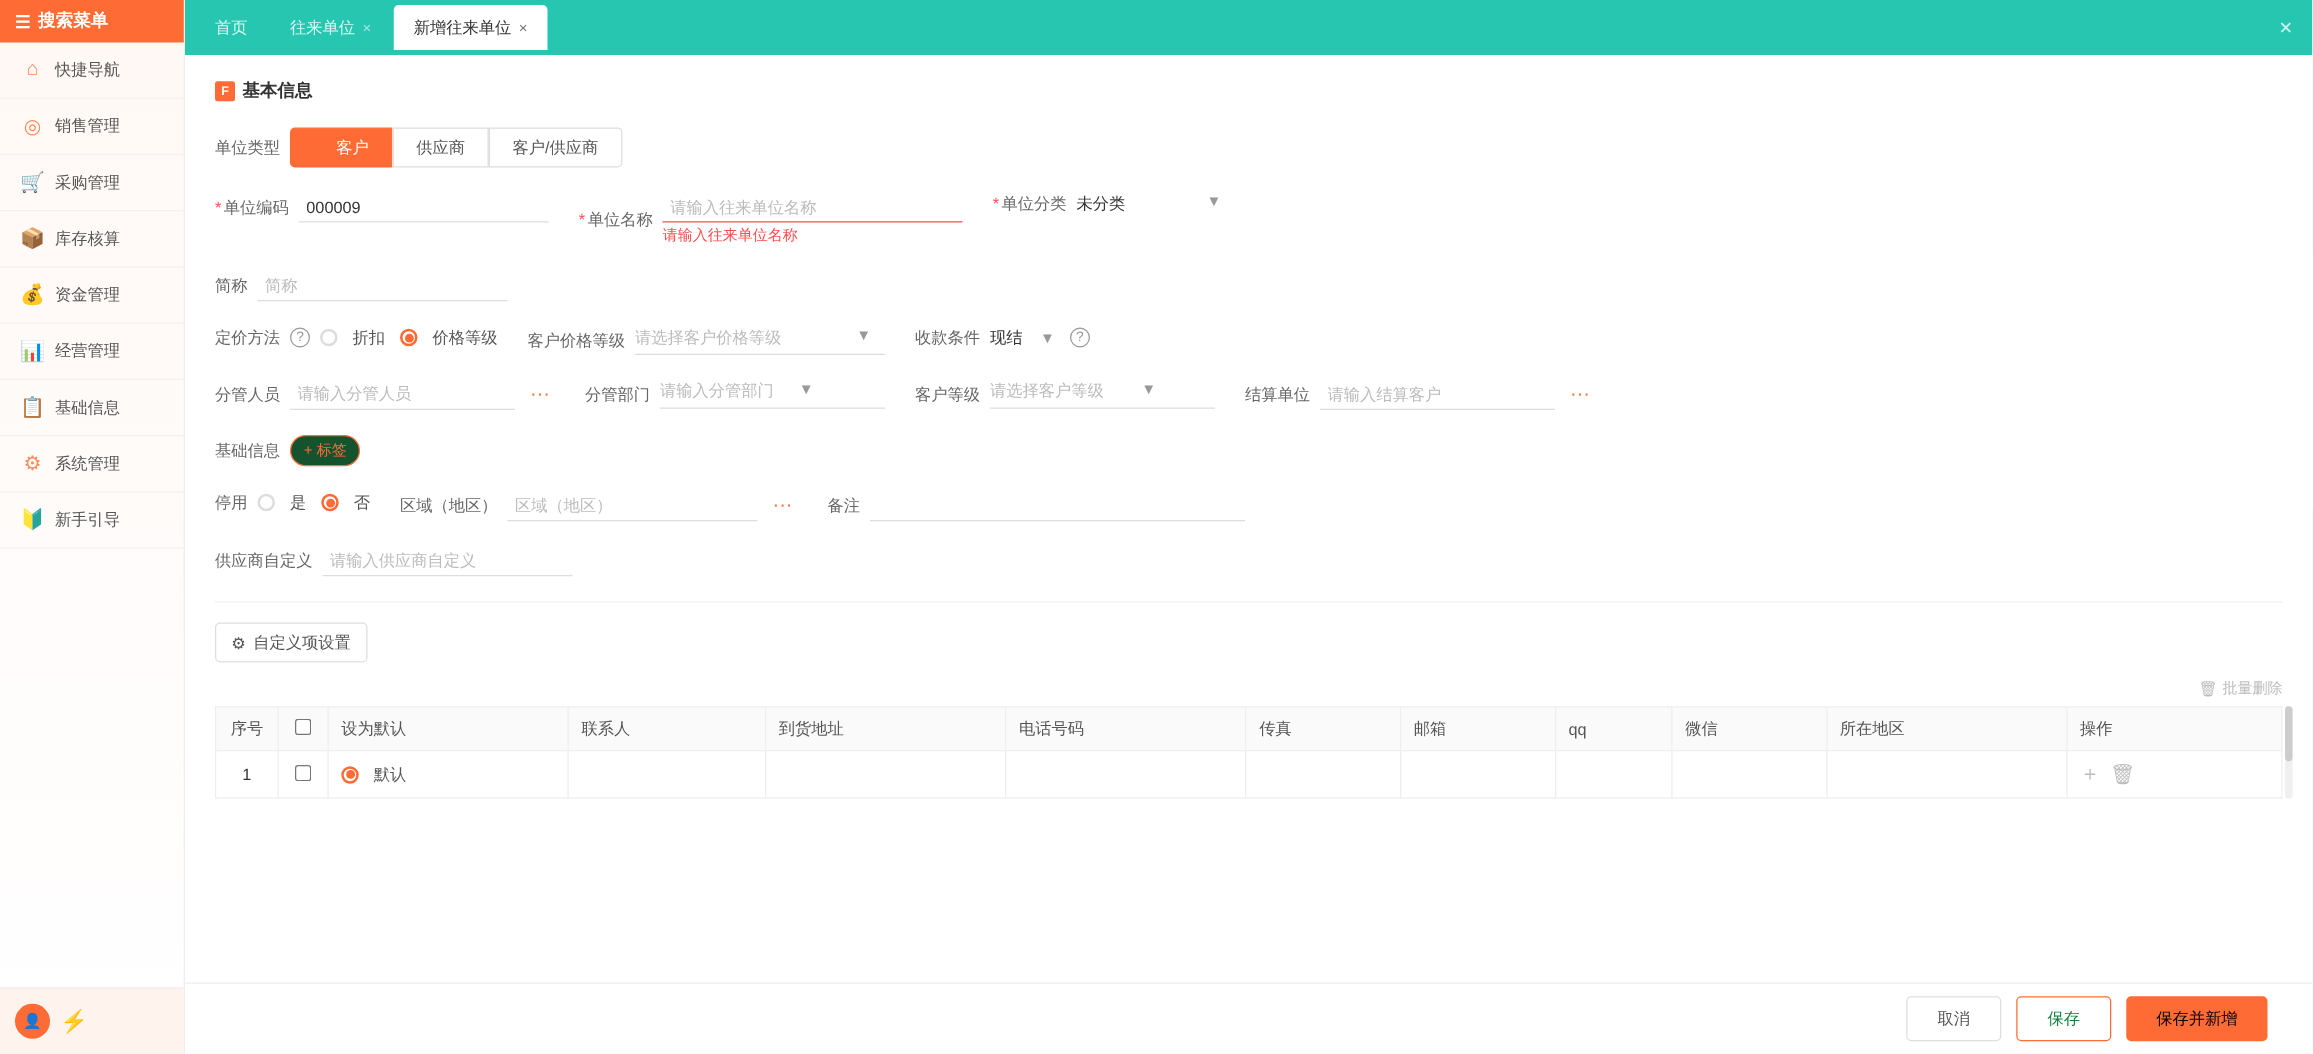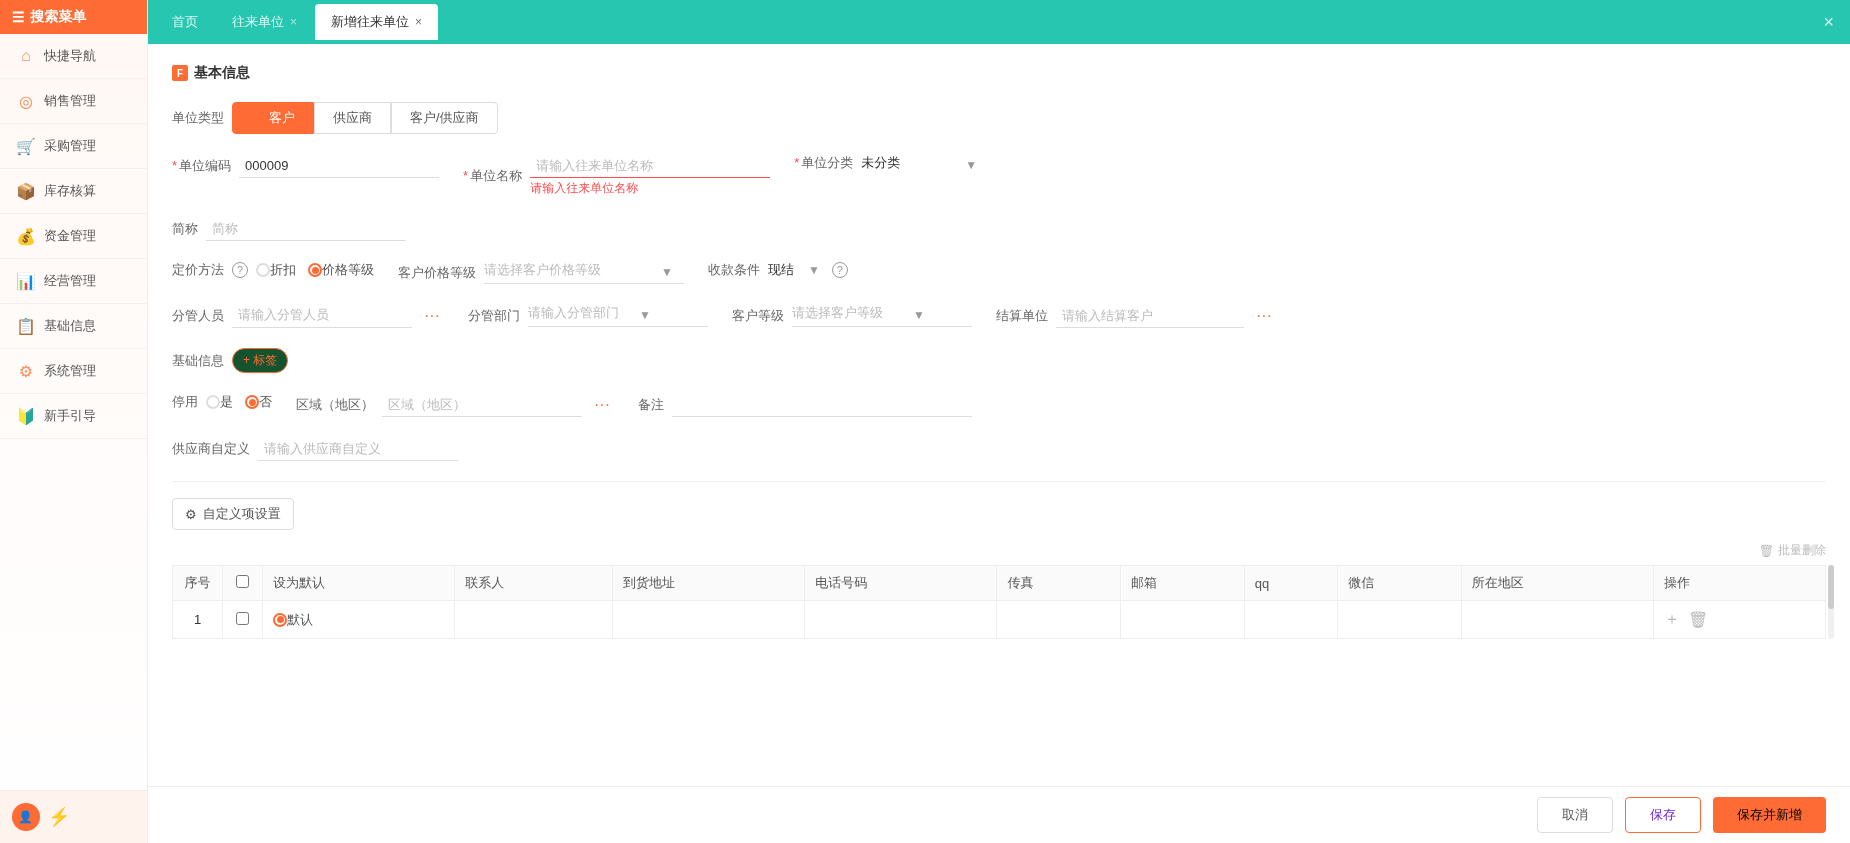--- a/index.html
+++ b/index.html
@@ -191,33 +191,33 @@
     .type-btn:first-child { border-radius: 4px 0 0 4px; padding-left: 36px; }
     .type-btn:last-child { border-radius: 0 4px 4px 0; }
     .type-btn.active {
       background: #ff6b35;
       color: white;
       border-color: #ff6b35;
     }
     .select-wrapper {
       position: relative;
       display: inline-flex;
-      align-items: flex-end;
+      align-items: flex-start;
     }
     .select-wrapper .chevron {
       position: absolute;
       right: 4px;
       color: #999;
       font-size: 12px;
       pointer-events: none;
     }
 
     
     .radio-group { display: flex; align-items: center; gap: 12px; }
-    .radio-item { display: flex; align-items: center; gap: 0; cursor: pointer; font-size: 13px; color: #555; }
+    .radio-item { display: flex; align-items: center; gap: 12px; cursor: pointer; font-size: 13px; color: #555; }
     .radio-circle {
       width: 14px; height: 14px; border-radius: 50%;
       border: 2px solid #ddd;
       display: flex; align-items: center; justify-content: center;
     }
     .radio-circle.checked { border-color: #ff6b35; }
     .radio-circle.checked::after {
       content: '';
       width: 7px; height: 7px;
       background: #ff6b35;
@@ -293,35 +293,35 @@
       padding: 8px 10px;
       color: #333;
     }
     .data-table .checkbox-cell { width: 40px; text-align: center; }
     .data-table .num-cell { width: 50px; text-align: center; }
 
     
     .bottom-bar {
       background: white;
       border-top: 1px solid #eee;
-      padding: 10px 24px;
+      padding: 10px 36px;
       display: flex;
       justify-content: flex-end;
       gap: 12px;
       flex-shrink: 0;
     }
     .btn {
       padding: 8px 24px;
       border-radius: 4px;
       font-size: 13px;
       cursor: pointer;
       border: none;
     }
     .btn-default { background: white; border: 1px solid #ddd; color: #555; }
-    .btn-primary { background: white; border: 1px solid #ff6b35; color: #6d28d9; }
+    .btn-primary { background: white; border: 1px solid #ff6b35; color: #15803d; }
     .btn-orange { background: #ff6b35; color: #000000; border: none; }
 
     .batch-delete {
       color: #bbb;
       font-size: 12px;
       display: flex;
       align-items: center;
       gap: 4px;
       justify-content: flex-end;
       margin-bottom: 6px;

